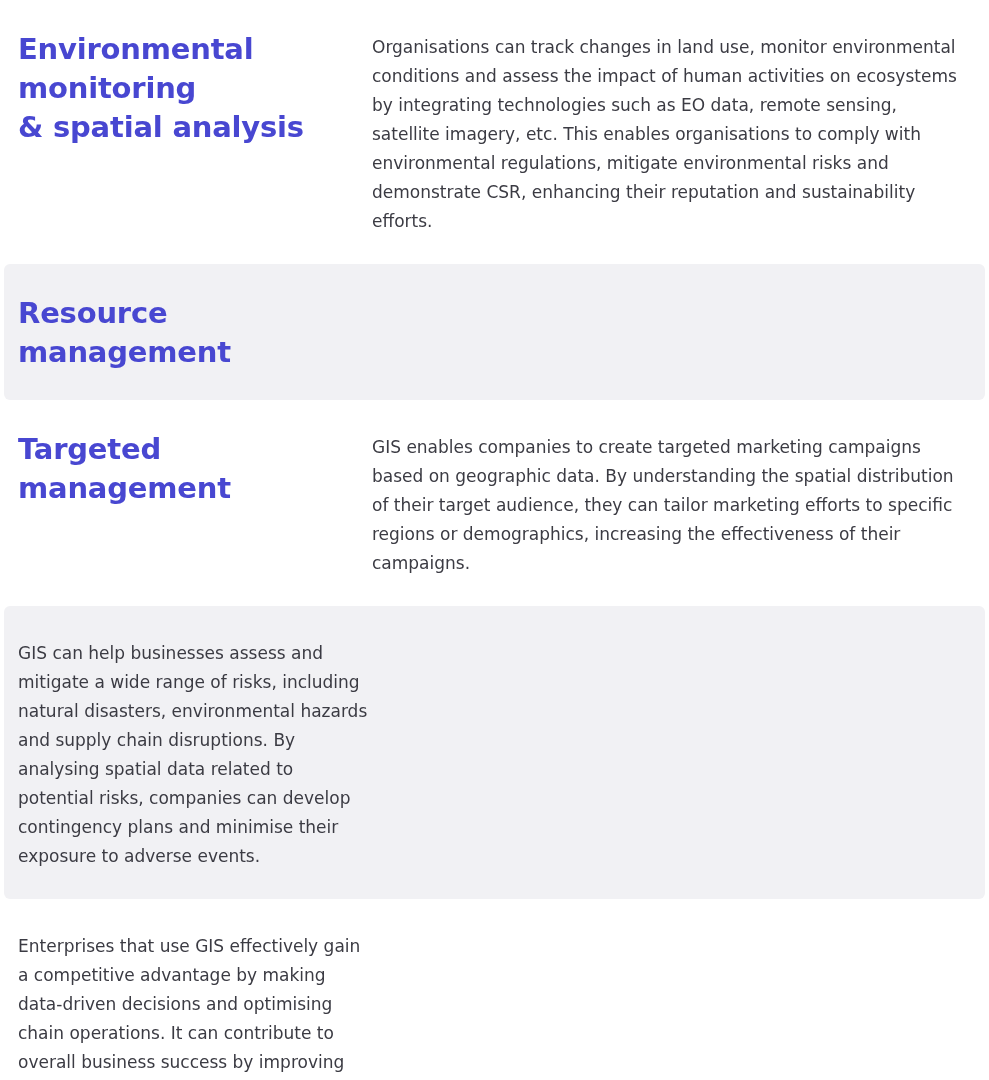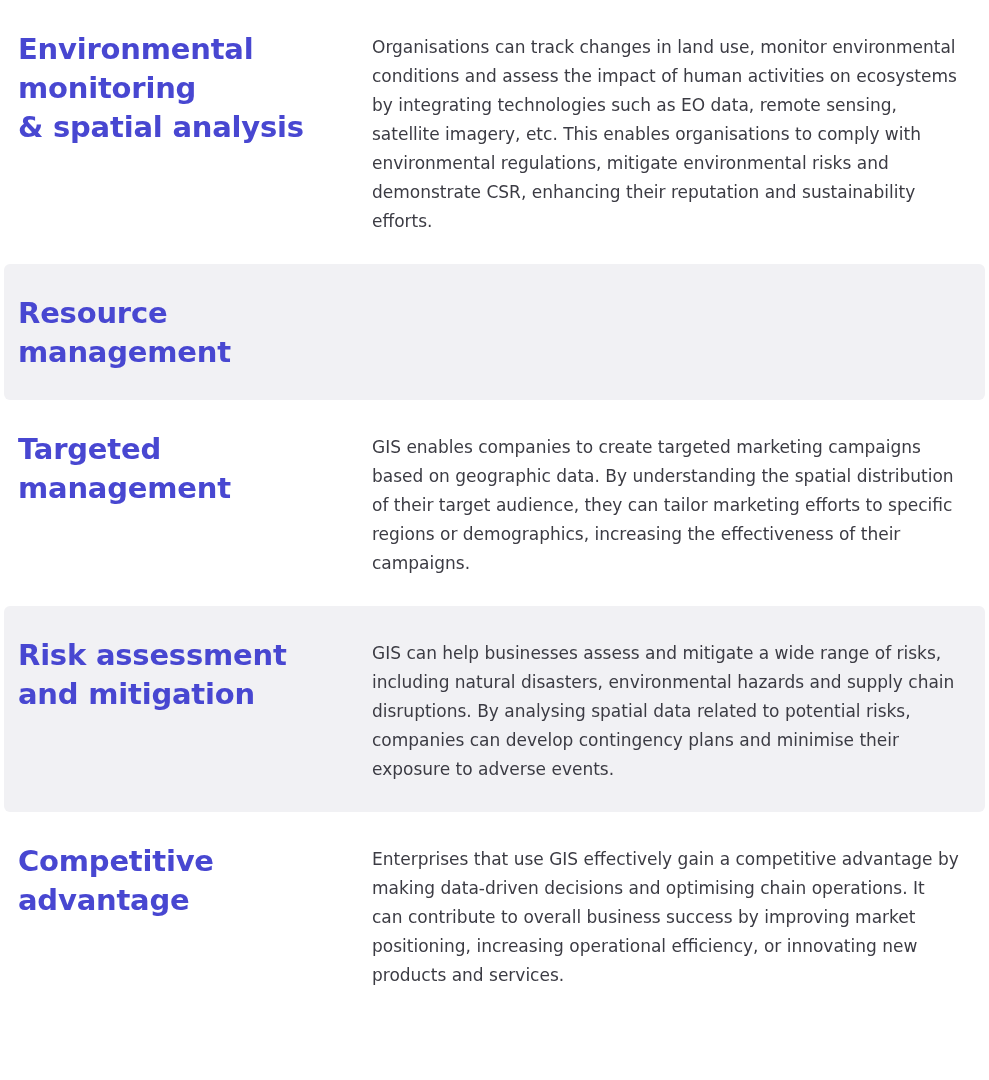--- a/index.html
+++ b/index.html
@@ -67,24 +67,20 @@
 management</h2>
   </section>
 
   <section class="row">
     <h2 class="row-title">Targeted
 management</h2>
     <p class="row-body">GIS enables companies to create targeted marketing campaigns based on geographic data. By understanding the spatial distribution of their target audience, they can tailor marketing efforts to specific regions or demographics, increasing the effectiveness of their campaigns.</p>
   </section>
 
   <section class="row alt">
-    <h2 class="row-title">Risk assessment
-and mitigation</h2>
     <p class="row-body">GIS can help businesses assess and mitigate a wide range of risks, including natural disasters, environmental hazards and supply chain disruptions. By analysing spatial data related to potential risks, companies can develop contingency plans and minimise their exposure to adverse events.</p>
   </section>
 
   <section class="row">
-    <h2 class="row-title">Competitive
-advantage</h2>
     <p class="row-body">Enterprises that use GIS effectively gain a competitive advantage by making data-driven decisions and optimising chain operations. It can contribute to overall business success by improving market positioning, increasing operational efficiency, or innovating new products and services.</p>
   </section>
 
 </div>
 
 </body></html>

